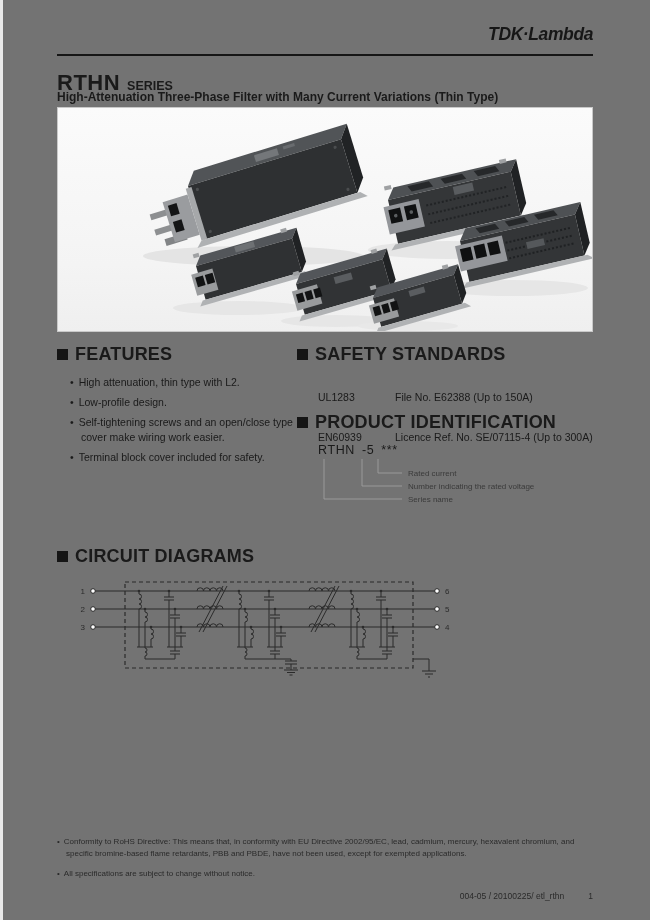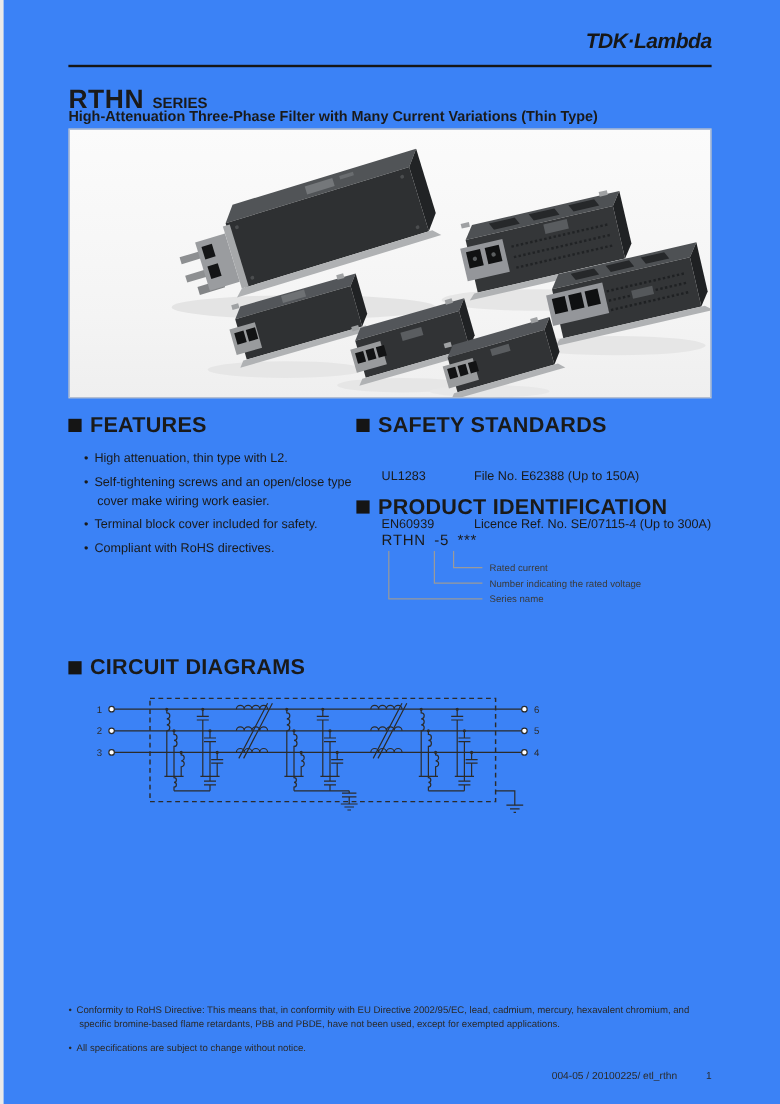--- a/index.html
+++ b/index.html
@@ -1,17 +1,17 @@
 <!DOCTYPE html>
 <html><head>
 <meta charset="utf-8">
 <style>
   html,body{margin:0;padding:0;background:#ffffff;}
   .page{
-    position:relative;width:650px;height:920px;background:#3b82f6;overflow:hidden;
+    position:relative;width:650px;height:920px;background:#737373;overflow:hidden;
     font-family:"Liberation Sans","DejaVu Sans",sans-serif;color:#1a1a1a;
     box-shadow:inset 3px 0 0 #e9e9e9;
   }
   
   .logo{position:absolute;top:24px;right:57px;font-size:17.5px;font-weight:700;font-style:italic;letter-spacing:-0.4px;color:#171717;}
   .rule{position:absolute;top:54px;left:57px;right:57px;height:2px;background:#161616;}
   .title{position:absolute;top:61px;left:57px;margin:0;font-weight:700;}
   .title .series{font-size:22px;letter-spacing:0.5px;}
   .title .suffix{font-size:12.5px;margin-left:7px;}
   .subtitle{position:absolute;top:90px;left:57px;font-size:12px;font-weight:700;}
@@ -175,23 +175,23 @@
     </svg>
   </div>
 
   <section class="features">
     <h2 class="sec-h">
         <span class="sq"></span>
         <span>FEATURES</span>
       </h2>
     <ul>
       <li>High attenuation, thin type with L2.</li>
+      <li>Low-profile design.</li>
       <li>Self-tightening screws and an open/close type cover make wiring work easier.</li>
       <li>Terminal block cover included for safety.</li>
-      <li>Compliant with RoHS directives.</li>
     </ul>
   </section>
 
   <section class="safety">
     <h2 class="sec-h">
         <span class="sq"></span>
         <span>SAFETY STANDARDS</span>
       </h2>
     <div class="rows">
       <div class="row">

